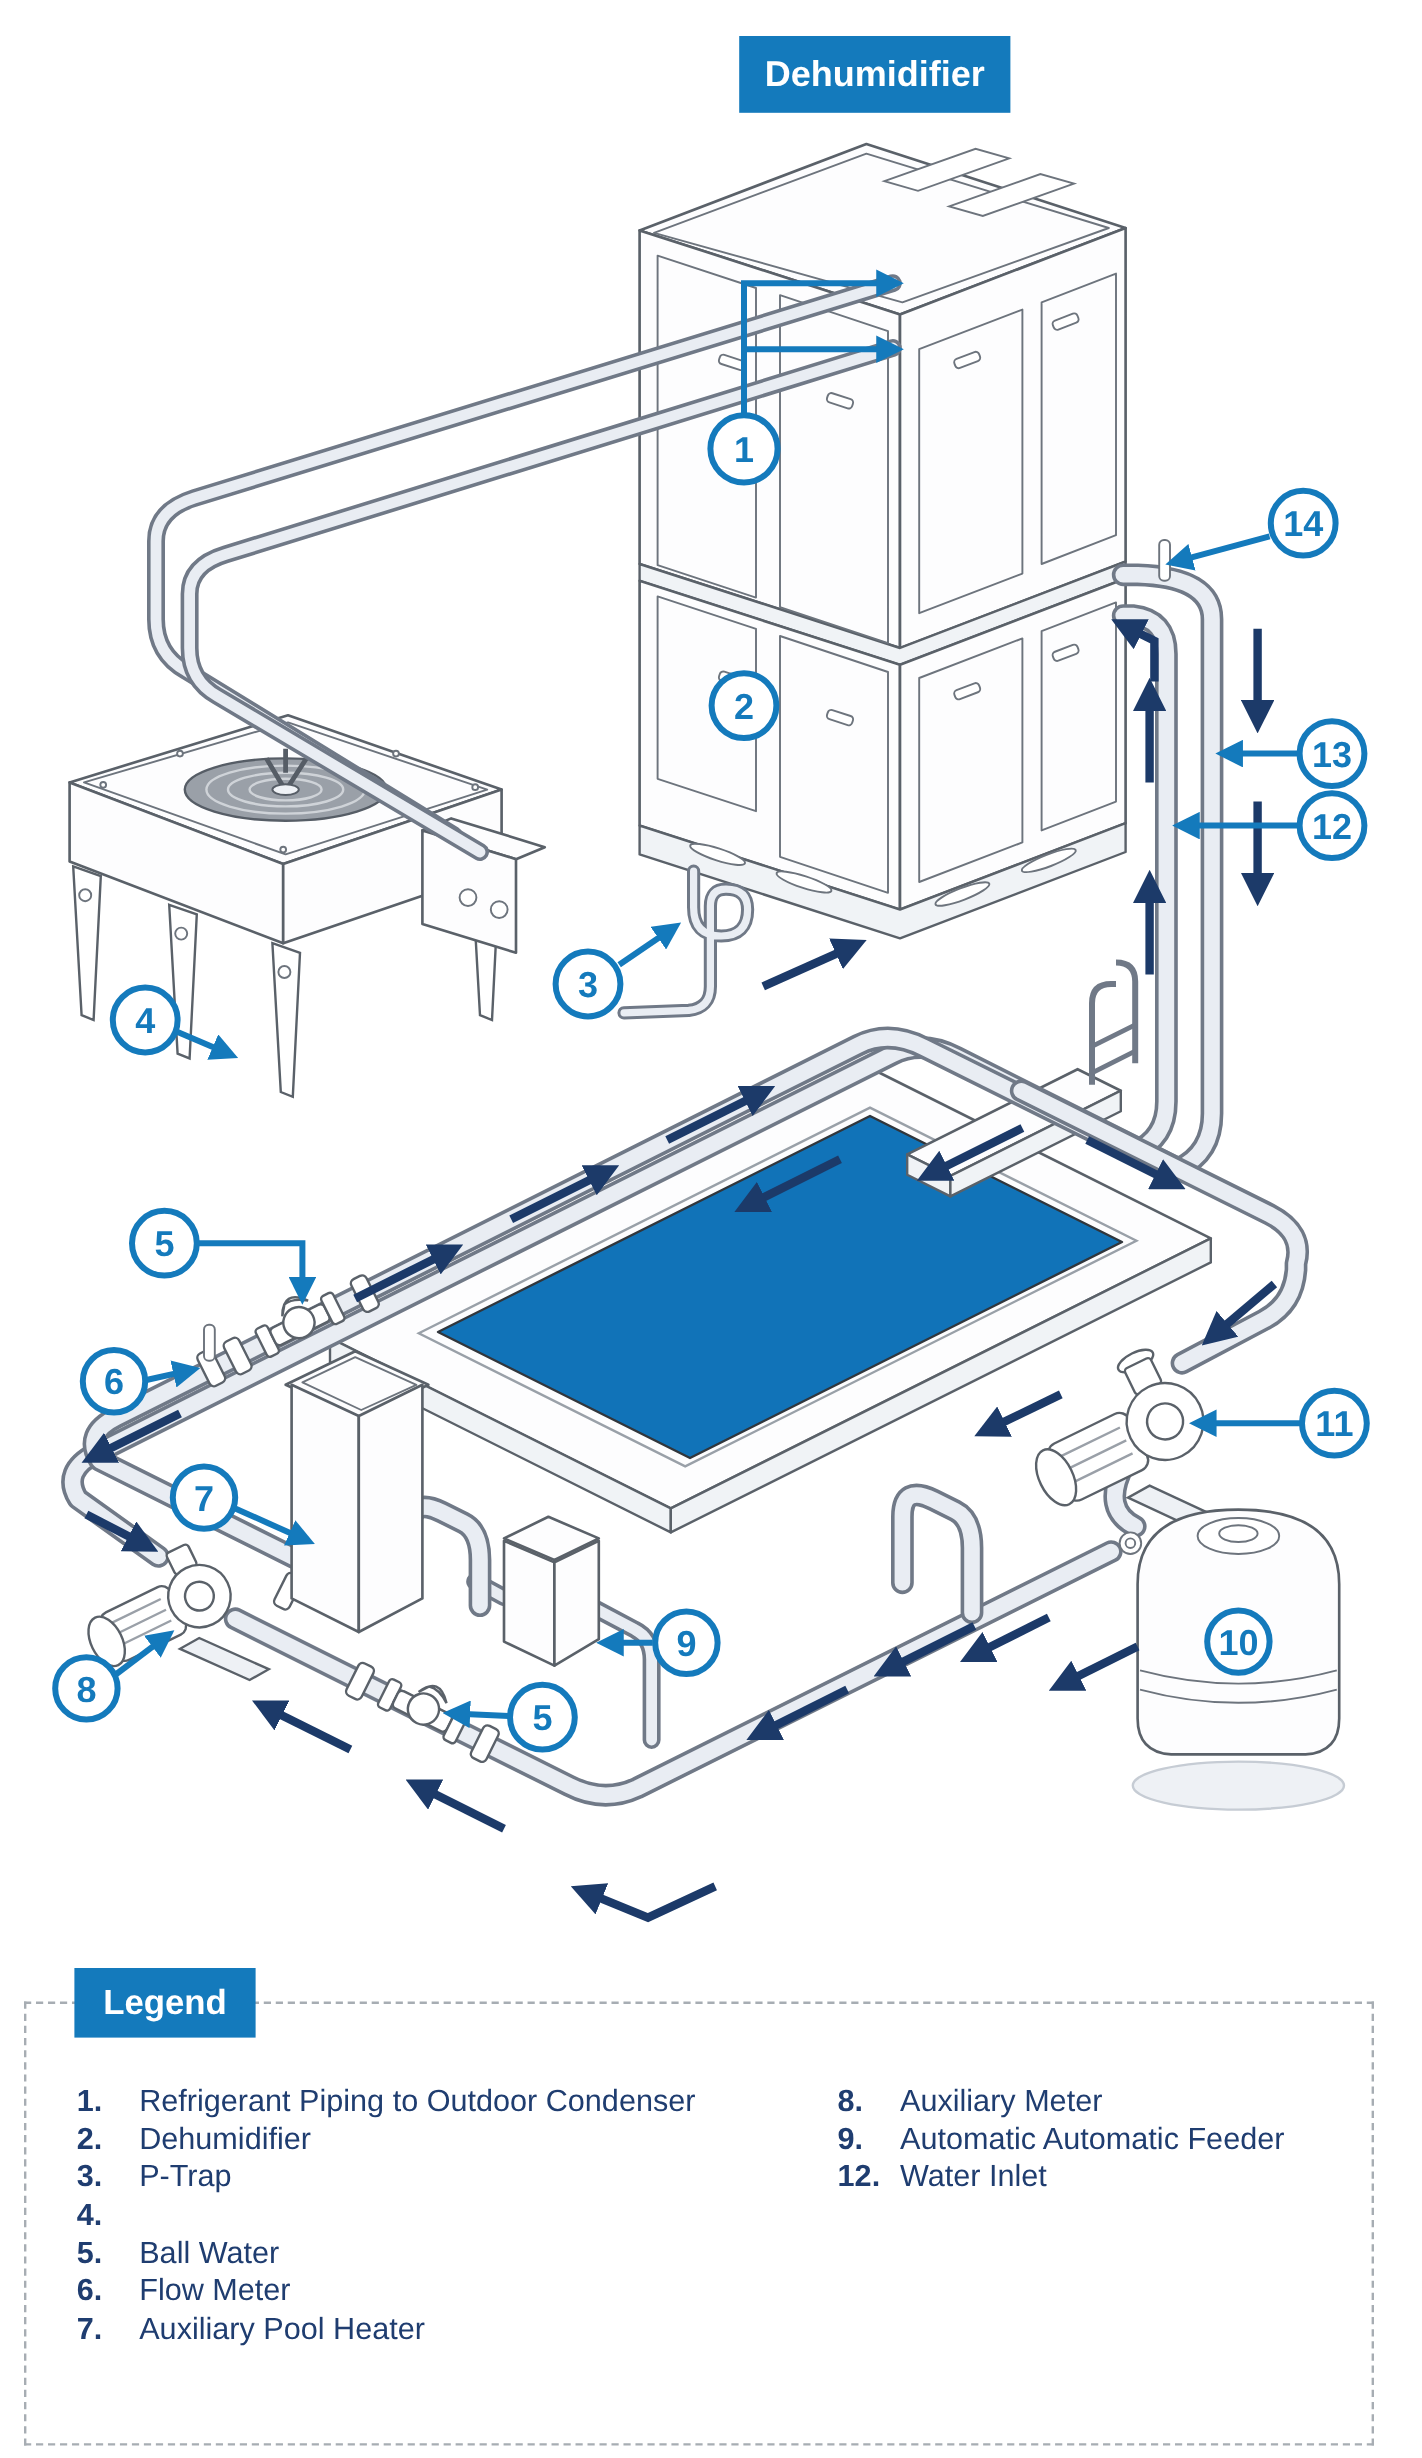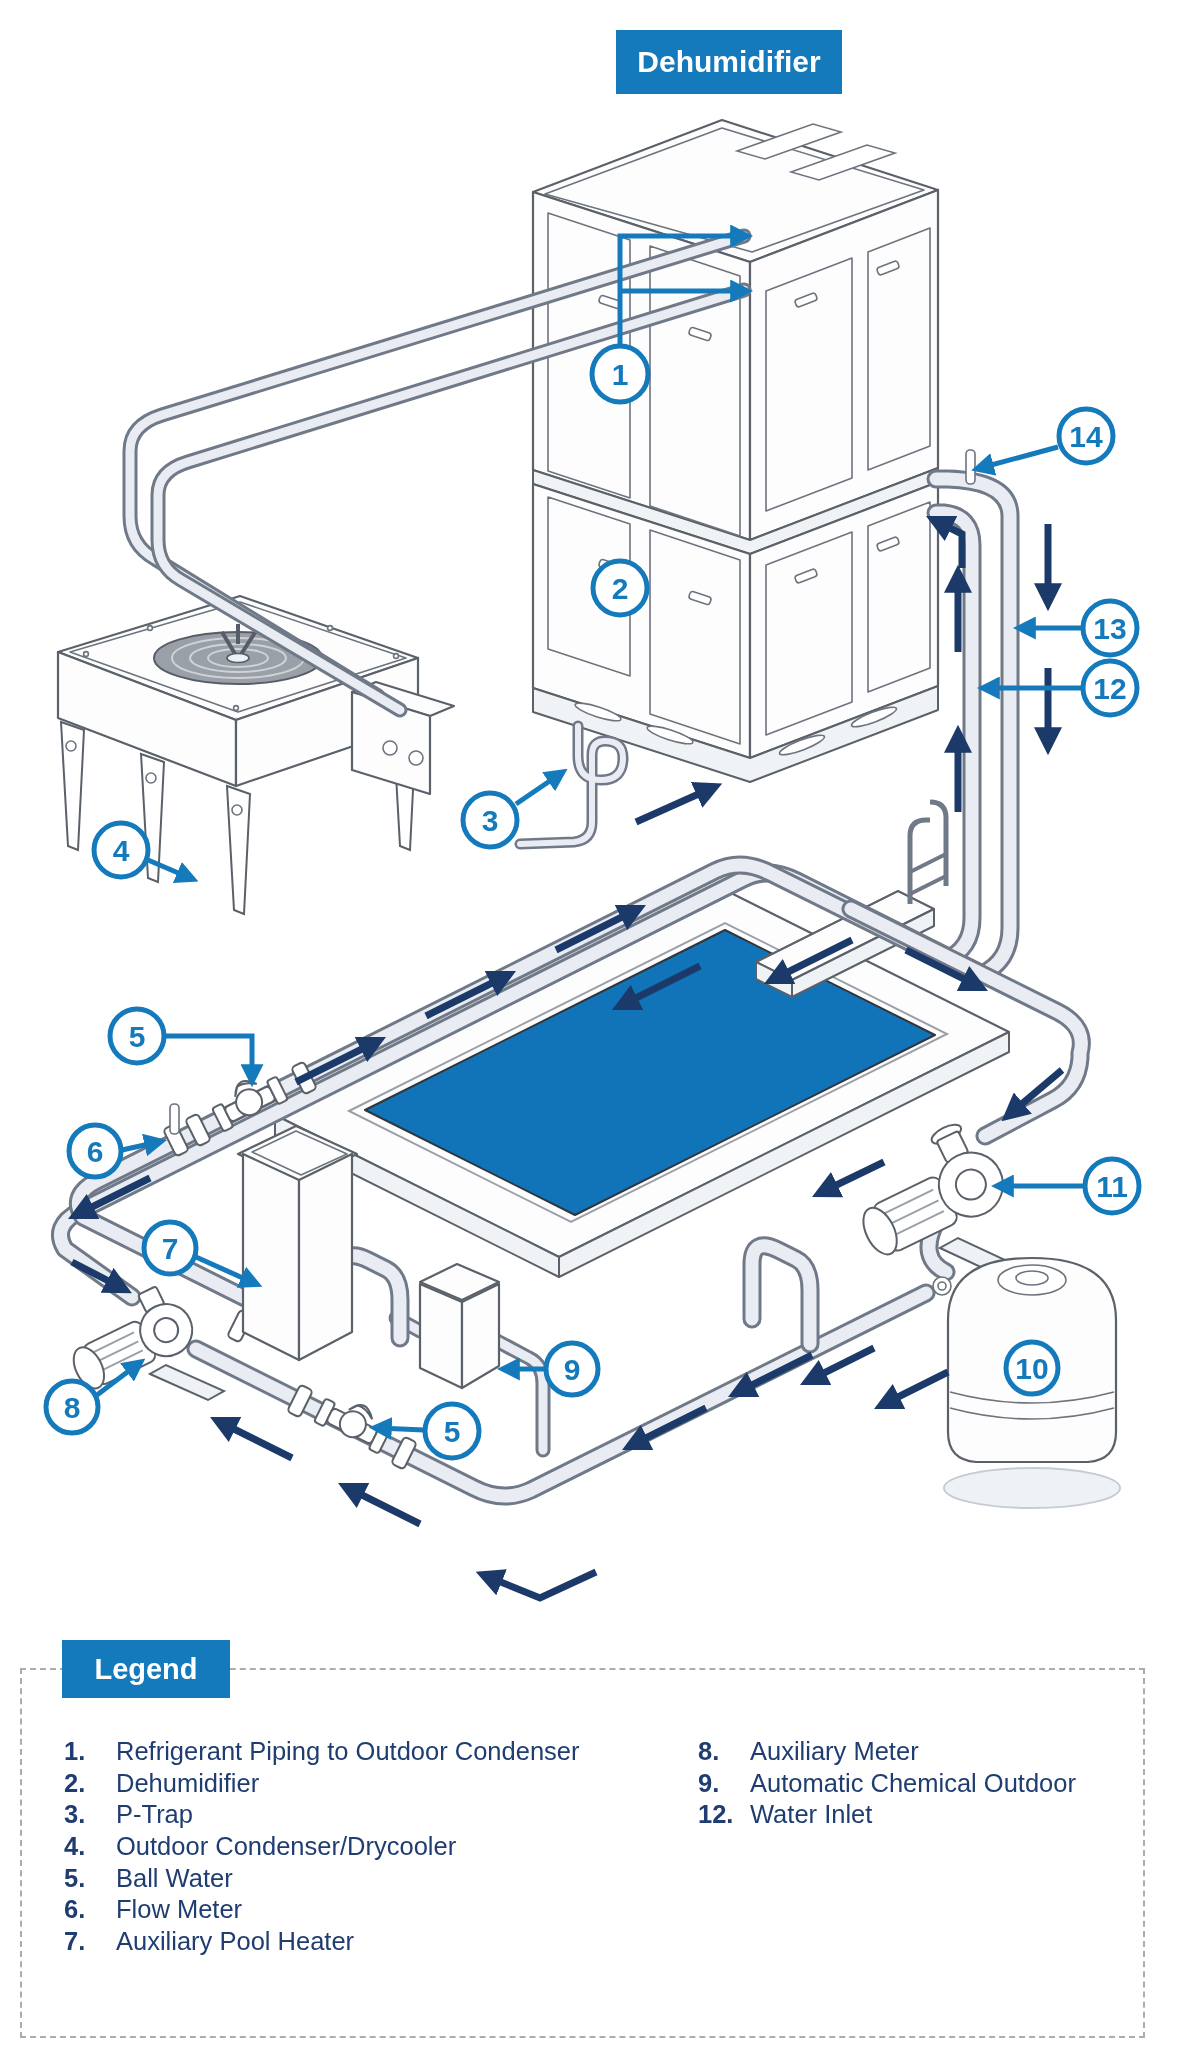--- a/index.html
+++ b/index.html
@@ -19,21 +19,21 @@
   .dl{fill:none;stroke:#6d747d;stroke-width:1.6;stroke-linejoin:round}
   .whs{fill:#fff;stroke:#6d747d;stroke-width:1.6}
   .nav{stroke:#1c3a69;stroke-width:7;fill:none;marker-end:url(#mNavy)}
   .lead{stroke:#147abc;stroke-width:5;fill:none;marker-end:url(#mBlue)}
   .cc{fill:#fff;stroke:#147abc;stroke-width:5}
   .ct{fill:#147abc;font-size:30px;font-weight:bold;text-anchor:middle}
   .bt{fill:#fff;font-size:30px;font-weight:bold;text-anchor:middle}
   
   .legend-border{position:absolute;left:20px;top:1668px;width:1121px;height:366px;
                  border:2px dashed #a7adb3;}
-  .legend-tab{position:absolute;left:62px;top:1640px;width:168px;height:58px;background:#147abc;
+  .legend-tab{position:absolute;left:62px;top:1640px;width:151px;height:58px;background:#147abc;
               color:#fff;font-size:29px;font-weight:bold;text-align:center;line-height:58px;}
   .lcol{position:absolute;top:1736px;}
   .lcol1{left:64px;width:600px;}
   .lcol2{left:698px;width:440px;}
   .lrow{display:flex;height:31.6px;align-items:center;color:#1f3d70;font-size:25.5px;}
   .lrow .num{width:52px;font-weight:bold;flex:0 0 auto;}
   .lrow .lbl{white-space:nowrap;text-align:center;}
 </style>
 </head>
 <body>
@@ -355,21 +355,20 @@
   <div class="lrow">
         <span class="num">2.</span>
         <span class="lbl">Dehumidifier</span>
       </div>
   <div class="lrow">
         <span class="num">3.</span>
         <span class="lbl">P-Trap</span>
       </div>
   <div class="lrow">
         <span class="num">4.</span>
-        <span class="lbl">Outdoor Condenser/Drycooler</span>
       </div>
   <div class="lrow">
         <span class="num">5.</span>
         <span class="lbl">Ball Water</span>
       </div>
   <div class="lrow">
         <span class="num">6.</span>
         <span class="lbl">Flow Meter</span>
       </div>
   <div class="lrow">
@@ -378,21 +377,21 @@
       </div>
 </div>
 
 <div class="lcol lcol2">
   <div class="lrow">
         <span class="num">8.</span>
         <span class="lbl">Auxiliary Meter</span>
       </div>
   <div class="lrow">
         <span class="num">9.</span>
-        <span class="lbl">Automatic Chemical Outdoor</span>
+        <span class="lbl">Automatic Automatic Feeder</span>
       </div>
   <div class="lrow">
         <span class="num">12.</span>
         <span class="lbl">Water Inlet</span>
       </div>
 </div>
 
 </div>
 
 </body></html>

